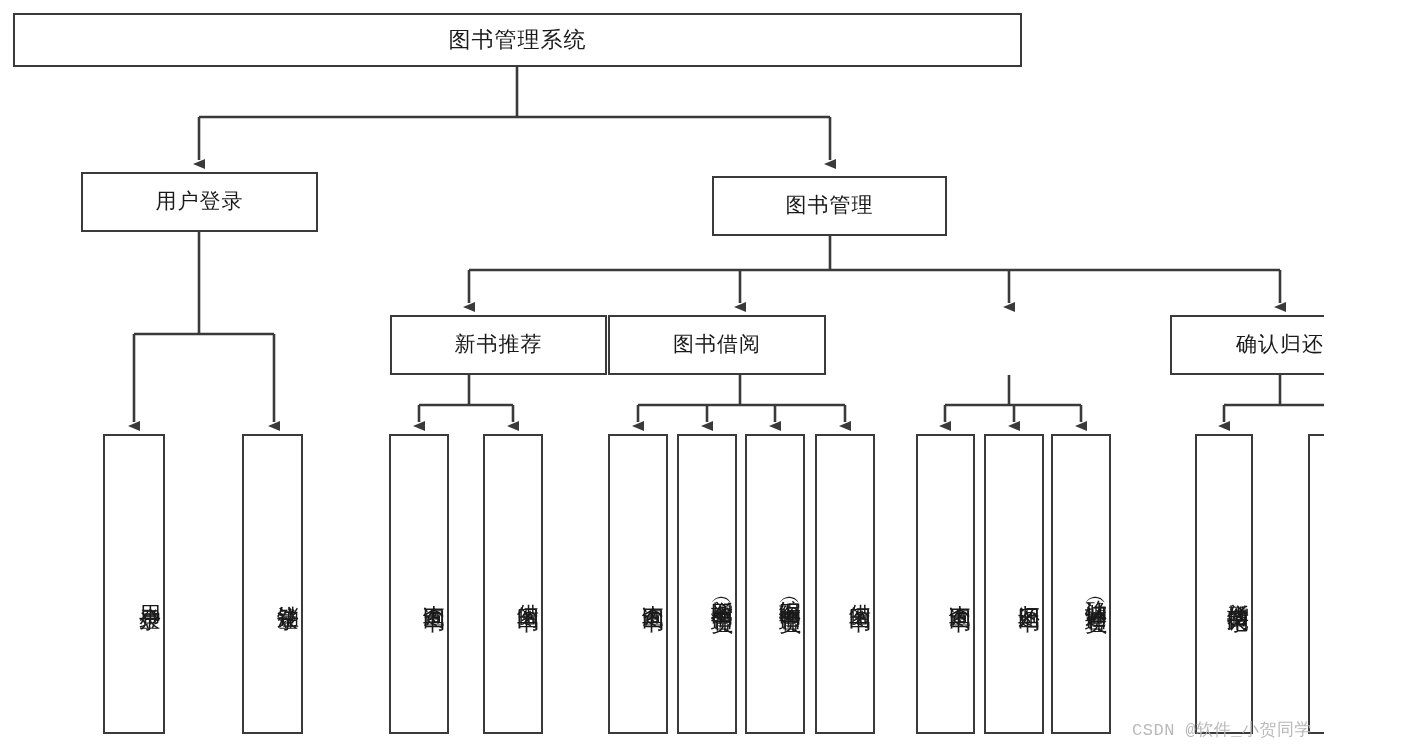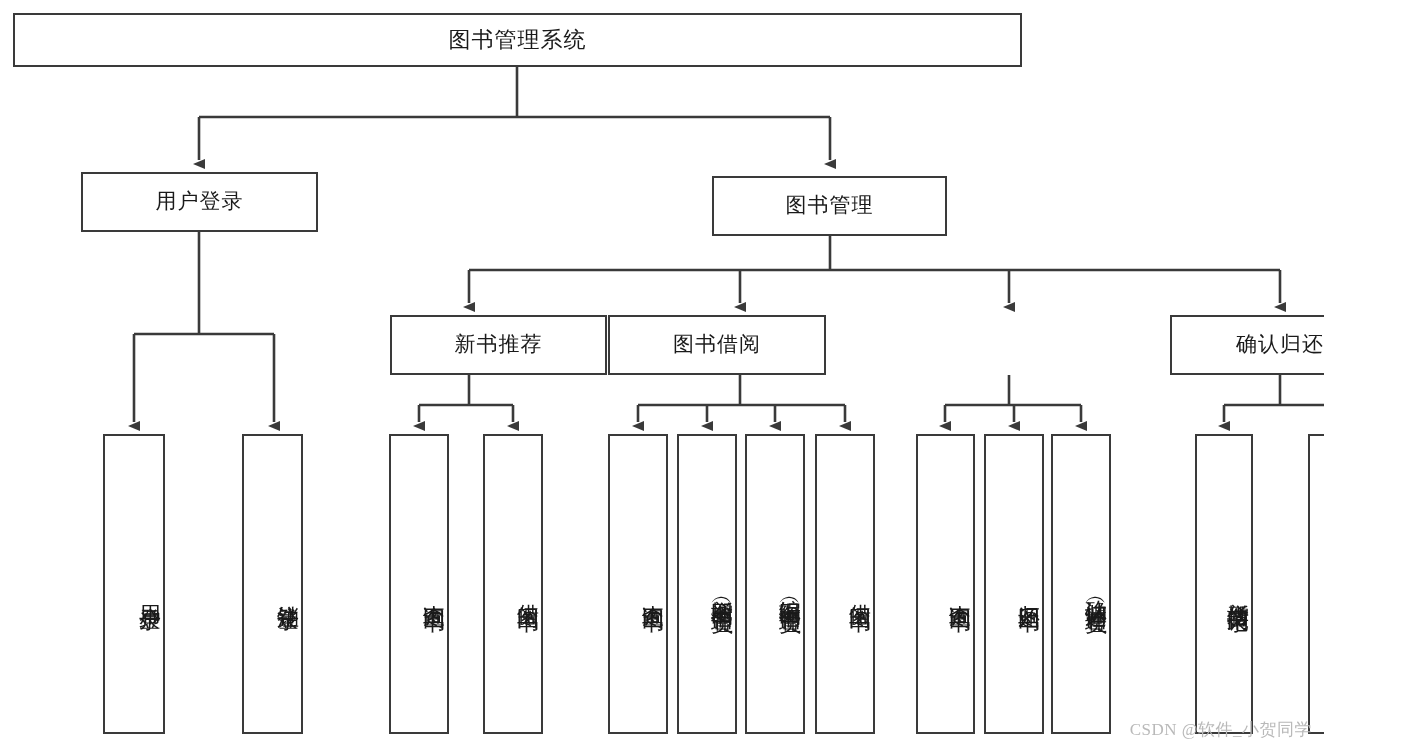--- a/index.html
+++ b/index.html
@@ -60,21 +60,21 @@
     display: block;
   }
   .watermark {
     position: absolute;
     right: 12px;
     bottom: 6px;
     font-size: 17px;
     color: #b9b9b9;
     letter-spacing: 0.5px;
     white-space: nowrap;
-    font-family: Liberation Serif, serif;
+    font-family: Liberation Mono, monospace;
   }
 </style>
 </head>
 <body>
 
 <div id="canvas">
 
   <svg class="wires" viewBox="0 0 1405 747" xmlns="http://www.w3.org/2000/svg">
     <defs>
       <marker id="arrow" markerWidth="10" markerHeight="12" refX="1" refY="6" orient="auto" markerUnits="userSpaceOnUse">

